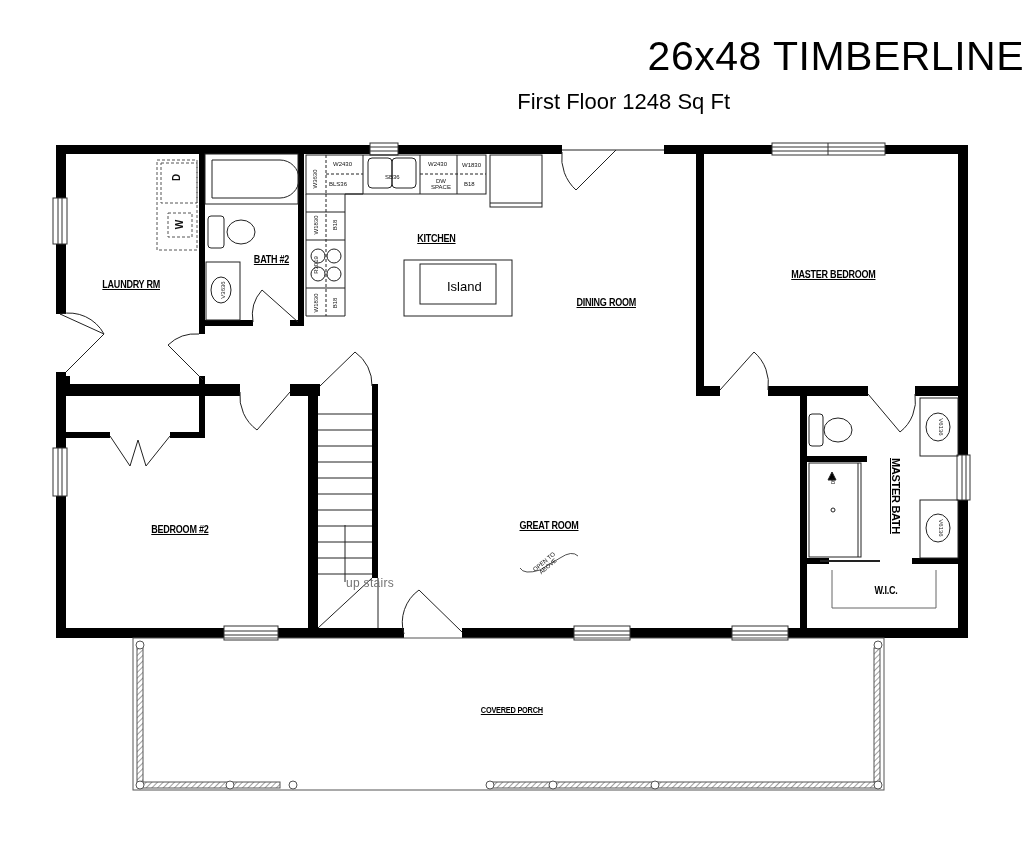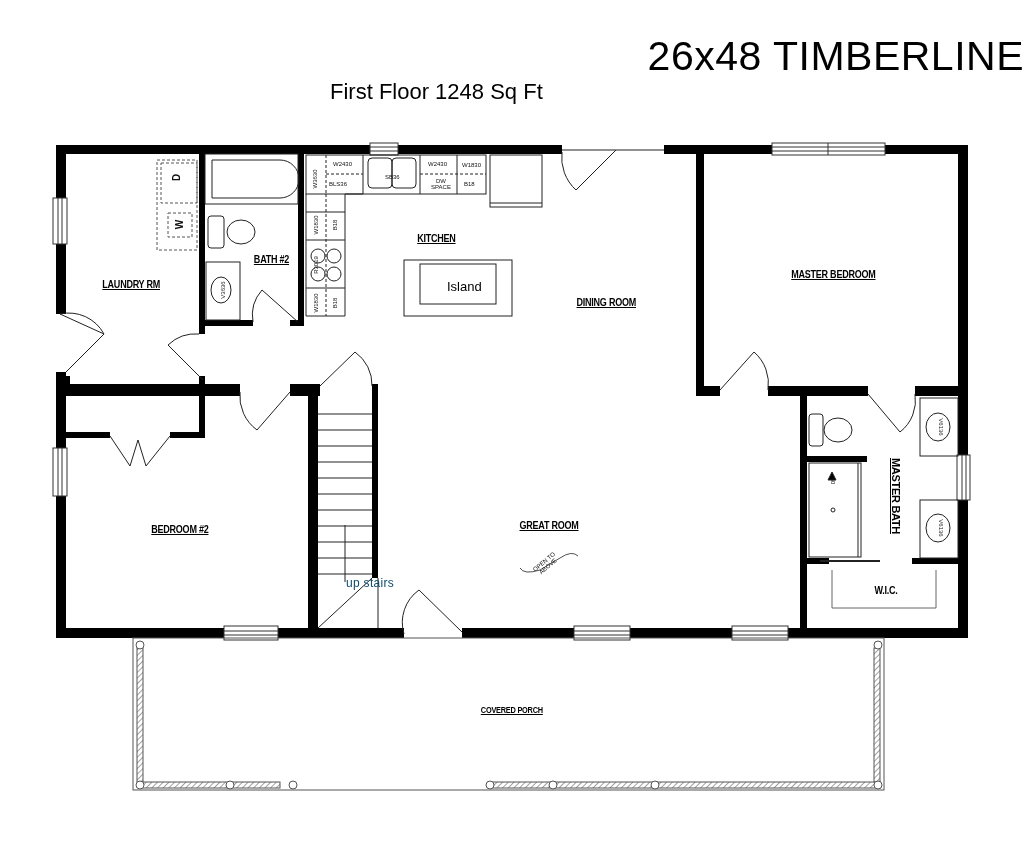--- a/index.html
+++ b/index.html
@@ -1,23 +1,23 @@
 <!DOCTYPE html>
 <html><head>
 <meta charset="utf-8">
 <style>
   html, body { margin:0; padding:0; background:#ffffff; }
   body { width:1024px; height:850px; position:relative; overflow:hidden; font-family:"Liberation Sans", sans-serif; color:#000; }
   .title { position:absolute; left:0; width:1024px; top:33px; text-align:right; font-size:41px; letter-spacing:0.5px; }
-  .subtitle { position:absolute; left:330px; width:400px; top:79px; text-align:left; font-size:22px; }
+  .subtitle { position:absolute; left:330px; width:400px; top:89px; text-align:right; font-size:22px; }
   svg.plan { position:absolute; left:0; top:0; }
   .room-label { position:absolute; font-family:"Liberation Sans", sans-serif; font-size:11px; font-weight:bold; text-decoration:underline; transform:scaleX(0.82); transform-origin:center; white-space:nowrap; letter-spacing:-0.3px; }
   .small-label { position:absolute; font-family:"Liberation Sans", sans-serif; font-size:6px; white-space:nowrap; color:#111; }
   .island-label { position:absolute; font-size:13px; }
-  .stairs-label { position:absolute; font-size:12px; color:#0c4a6e; letter-spacing:0.3px; }
+  .stairs-label { position:absolute; font-size:12px; color:#737373; letter-spacing:0.3px; }
   .vlabel { transform:rotate(90deg); transform-origin:left top; }
 </style>
 </head>
 <body>
 
 <div class="title">26x48 TIMBERLINE</div>
 <div class="subtitle">First Floor  1248 Sq Ft</div>
 
 <svg class="plan" width="1024" height="850" viewBox="0 0 1024 850" xmlns="http://www.w3.org/2000/svg">
   <g fill="#000">

